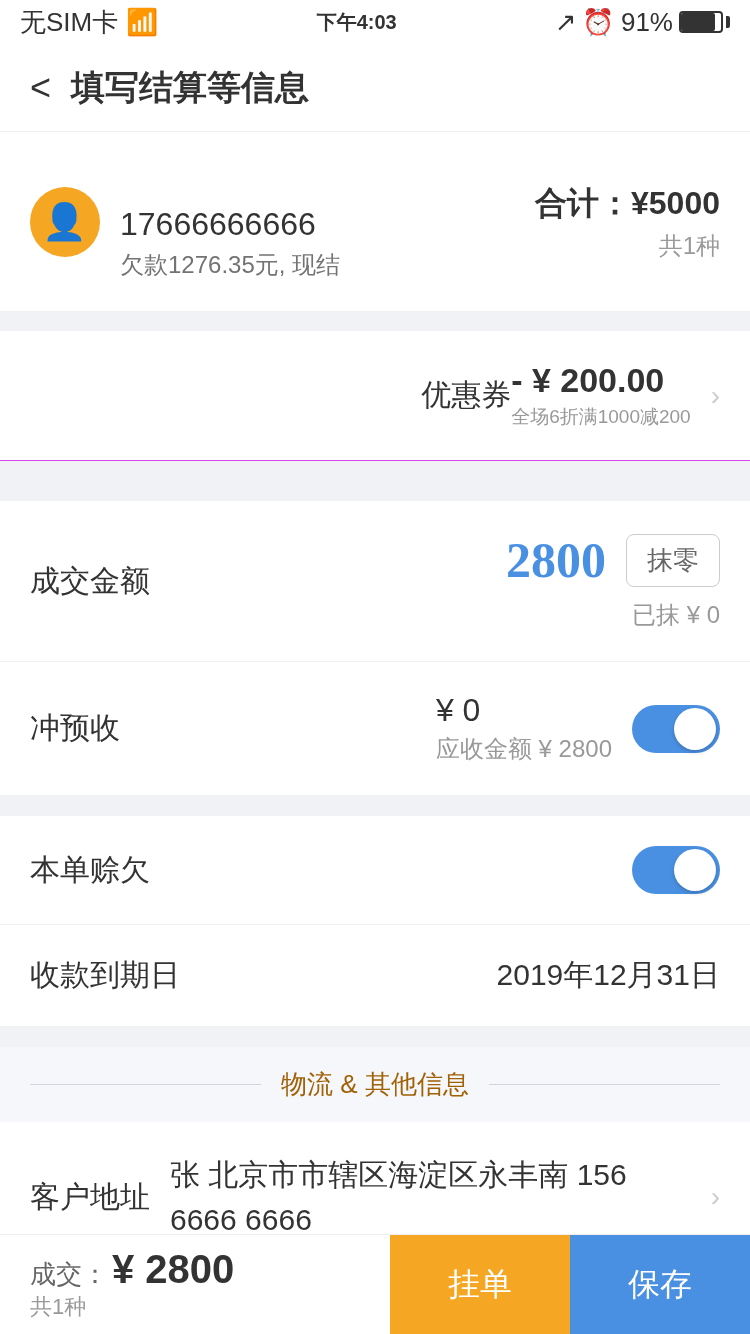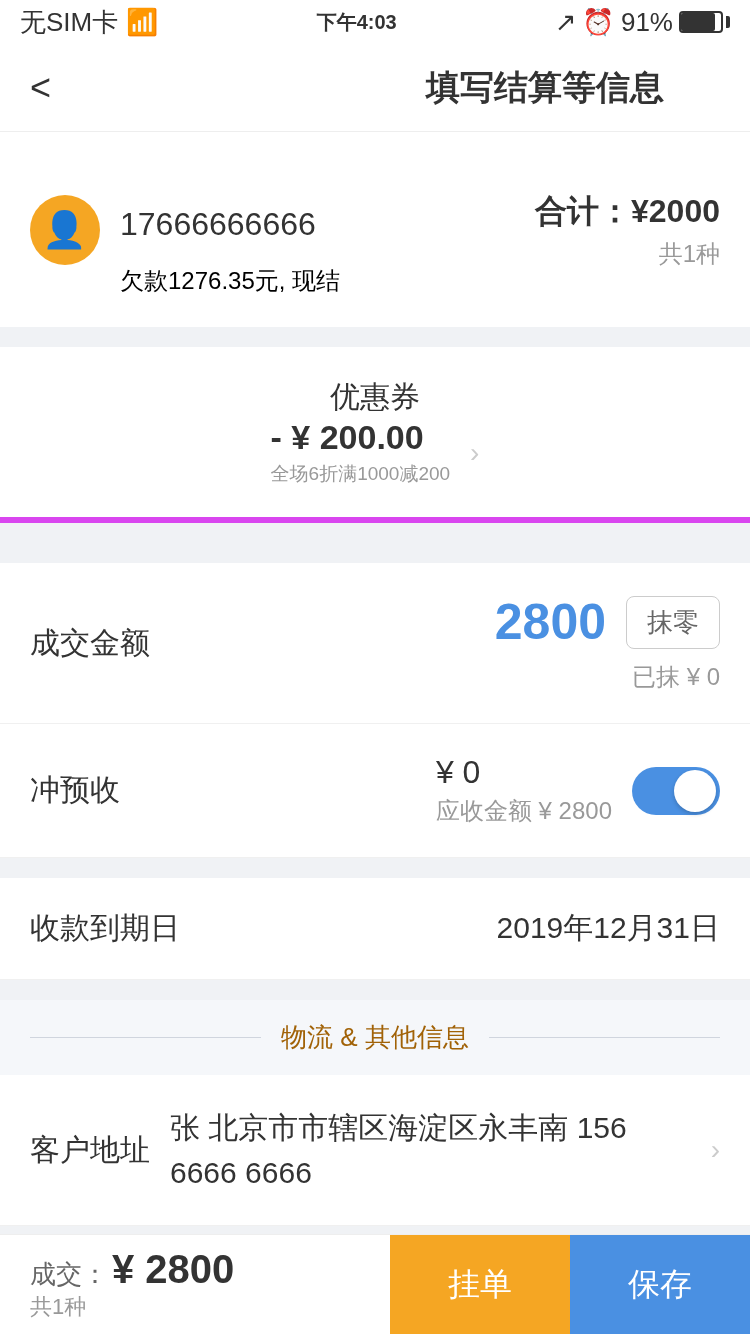--- a/index.html
+++ b/index.html
@@ -51,21 +51,21 @@
       border-bottom: 1px solid #eee;
     }
     .nav-back {
       font-size: 36px;
       color: #333;
       cursor: pointer;
       padding-right: 20px;
     }
     .nav-title {
       flex: 1;
-      text-align: right;
+      text-align: left;
       font-size: 34px;
       font-weight: 600;
       color: #333;
     }
     .nav-placeholder { width: 56px; }
 
     
     .customer-section {
       background: #fff;
       padding: 30px;
@@ -75,35 +75,34 @@
       margin-bottom: 20px;
     }
     .customer-left { display: flex; align-items: center; gap: 20px; }
     .avatar {
       width: 70px; height: 70px; border-radius: 50%;
       background: #f5a623;
       display: flex; align-items: center; justify-content: center;
       font-size: 36px; color: #fff;
     }
     .customer-info .phone { font-size: 32px; font-weight: 500; color: #333; margin-top: 44px; }
-    .customer-info .debt { font-size: 24px; color: #000000; margin-top: 22px; }
+    .customer-info .debt { font-size: 24px; color: #737373; margin-top: 6px; }
     .customer-right { text-align: right; }
     .total-amount { font-size: 32px; font-weight: 600; color: #333; }
     .total-count { font-size: 24px; color: #999; margin-top: 4px; }
 
     
     .coupon-section {
       background: #fff;
       padding: 30px;
       display: flex;
       align-items: center;
       justify-content: flex-end;
       margin-bottom: 20px;
-      border-bottom: 6px solid #d946ef;
-      flex-direction: column;
+      border-bottom: 1px solid #d946ef;
     }
     .coupon-label { font-size: 30px; color: #333; }
     .coupon-discount { font-size: 34px; font-weight: 600; color: #333; }
     .coupon-desc { font-size: 19px; color: #999; text-align: right; margin-top: 4px; }
     .coupon-arrow { font-size: 28px; color: #ccc; margin-left: 10px; }
 
     
     .section-divider { height: 20px; background: #f0f2f5; }
 
     
@@ -112,21 +111,21 @@
     .form-row {
       display: flex;
       align-items: center;
       justify-content: space-between;
       padding: 30px;
       border-bottom: 1px solid #f0f0f0;
     }
     .form-label { font-size: 30px; color: #333; }
 
     .amount-container { display: flex; align-items: center; gap: 20px; }
-    .amount-value { font-size: 50px; font-weight: 600; color: #4a90e2; }
+    .amount-value { font-size: 50px; font-weight: 600; color: #4a90e2; font-family: Liberation Serif, serif; }
     .round-btn {
       border: 1px solid #ccc;
       border-radius: 8px;
       padding: 8px 20px;
       font-size: 26px;
       color: #666;
       background: #fff;
       cursor: pointer;
     }
 
@@ -253,21 +252,21 @@
 
 <div class="customer-section">
   <div class="customer-left">
     <div class="avatar">👤</div>
     <div class="customer-info">
       <div class="phone">17666666666</div>
       <div class="debt">欠款1276.35元, 现结</div>
     </div>
   </div>
   <div class="customer-right">
-    <div class="total-amount">合计：¥2000</div>
+    <div class="total-amount">合计：¥5000</div>
     <div class="total-count">共1种</div>
   </div>
 </div>
 
 <div class="coupon-section">
   <div class="coupon-label">优惠券</div>
   <div style="display:flex;align-items:center;gap:10px;">
     <div>
       <div class="coupon-discount">- ¥ 200.00</div>
       <div class="coupon-desc">全场6折满1000减200</div>
@@ -298,20 +297,24 @@
         <div class="flush-sub">应收金额 ¥ 2800</div>
       </div>
       <div class="toggle"></div>
     </div>
   </div>
 </div>
 
 <div class="section-divider"></div>
 
 <div class="form-section">
+  <div class="form-row-simple">
+    <div class="form-label">本单赊欠</div>
+    <div class="toggle"></div>
+  </div>
 
   <div class="form-row-simple">
     <div class="form-label">收款到期日</div>
     <div class="form-label">2019年12月31日</div>
   </div>
 </div>
 
 <div class="section-divider"></div>
 <div class="logistics-divider">
   <div class="divider-line"></div>

